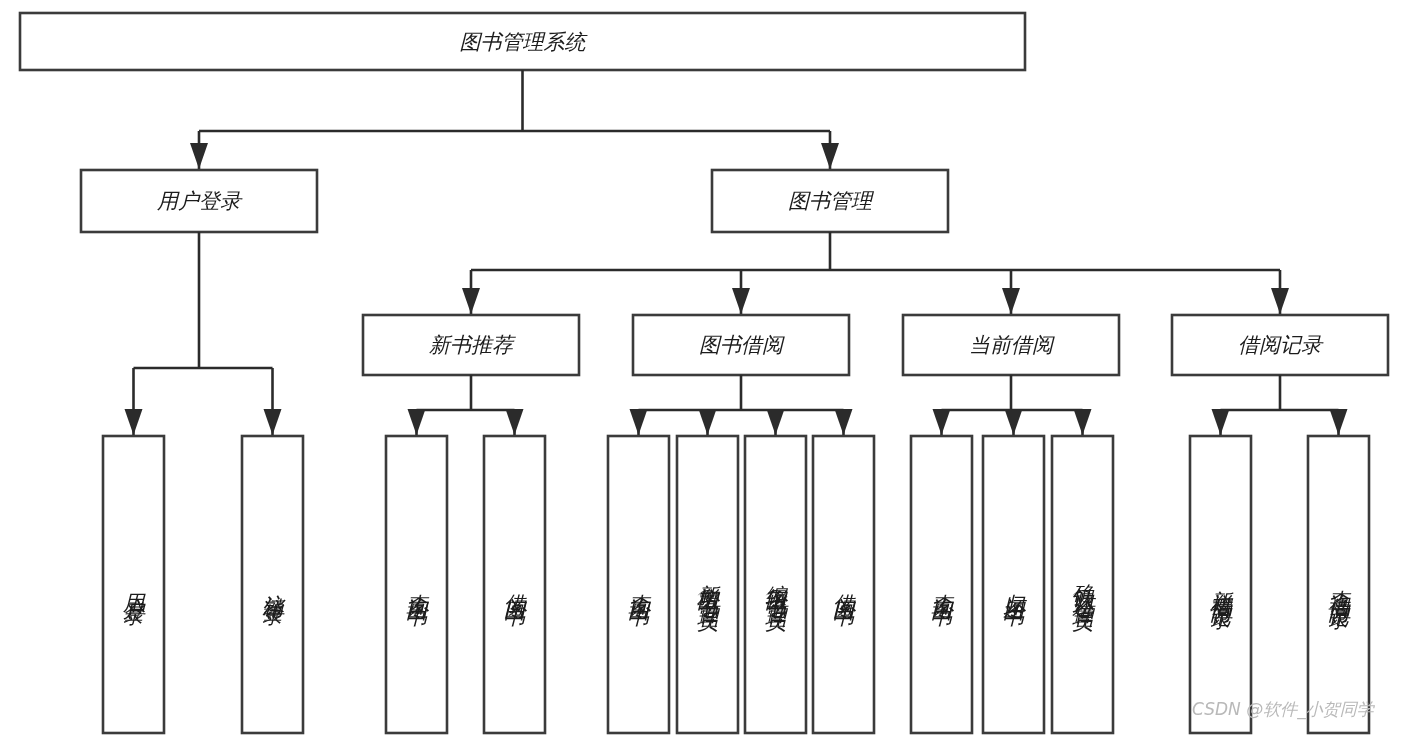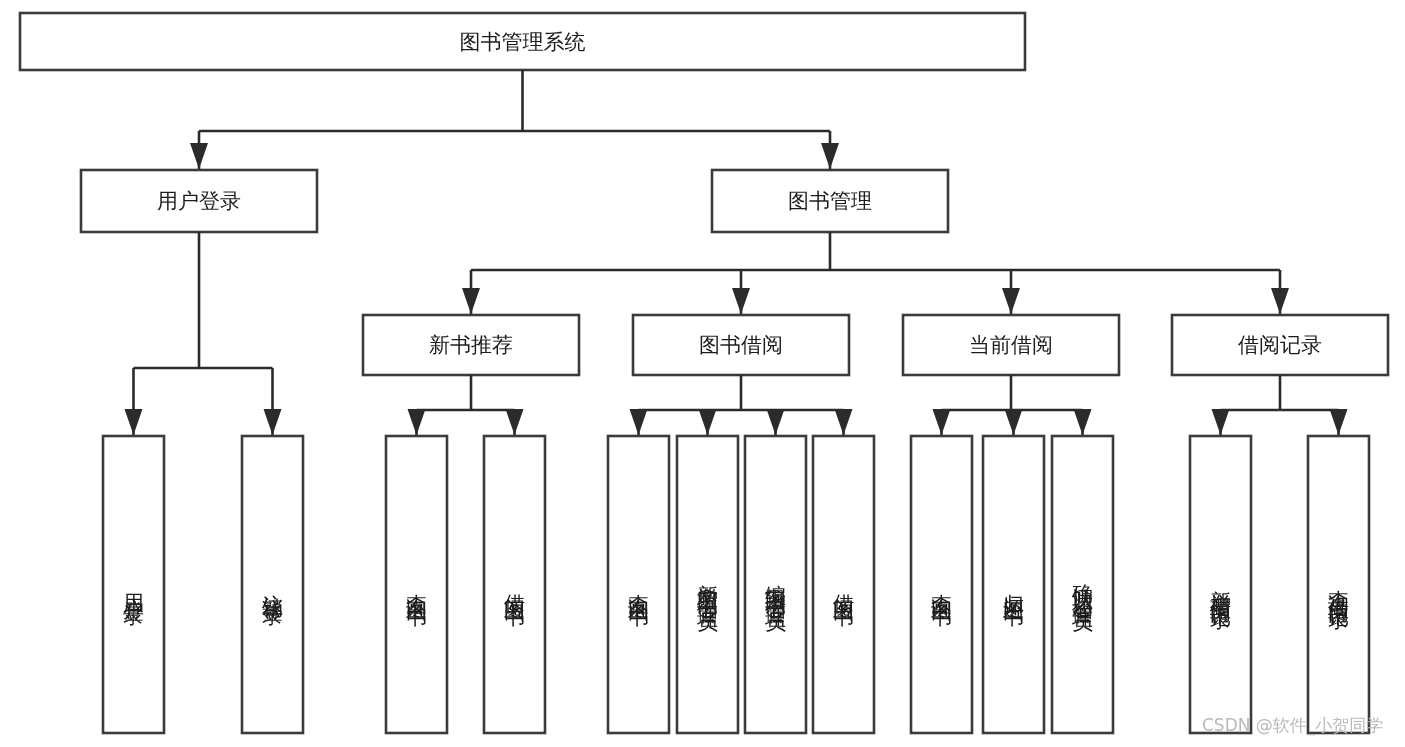--- a/index.html
+++ b/index.html
@@ -12,20 +12,21 @@
     width: 1405px;
     height: 747px;
     overflow: hidden;
     font-family: "DejaVu Sans", "Liberation Sans", sans-serif;
   }
   #diagram-root {
     position: relative;
     width: 1405px;
     height: 747px;
     background: #ffffff;
+    font-style: italic;
   }
   svg.diagram-canvas {
     position: absolute;
     left: 0;
     top: 0;
     width: 1405px;
     height: 747px;
     display: block;
   }
   .node-rect {
@@ -239,14 +240,14 @@
         <span class="vtext-inner">确认归还（管理员）</span>
       </div>
       <div class="vtext-box" style="left: 1190px; top: 436px; width: 61px; height: 297px;">
         <span class="vtext-inner">新增借阅记录</span>
       </div>
       <div class="vtext-box" style="left: 1308px; top: 436px; width: 61px; height: 297px;">
         <span class="vtext-inner">查询借阅记录</span>
       </div>
     </div>
 
-  <div class="watermark" id="watermark-el" style="left: 1192px; top: 714px; padding-left: 10px;">CSDN @软件_小贺同学</div>
+  <div class="watermark" id="watermark-el" style="left: 1192px; top: 698px;">CSDN @软件_小贺同学</div>
 </div>
 
 </body></html>

